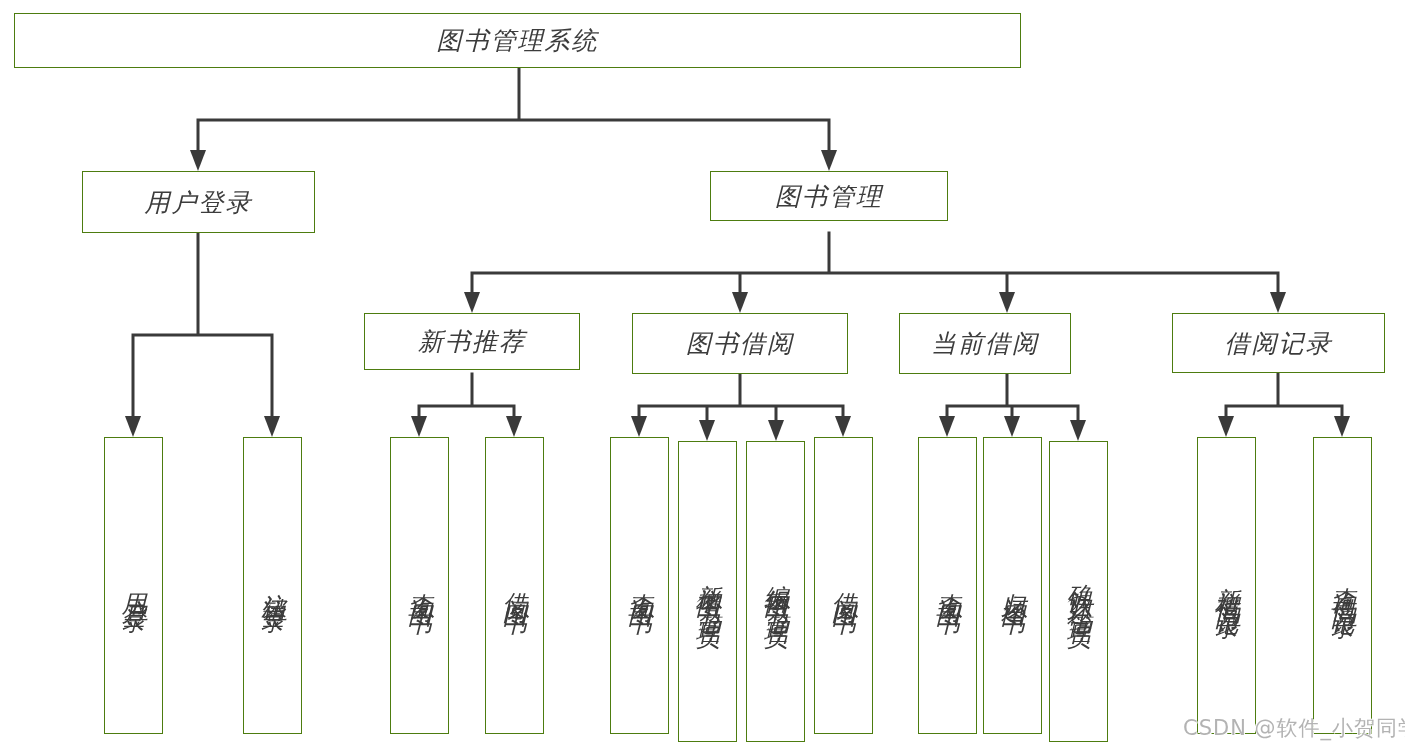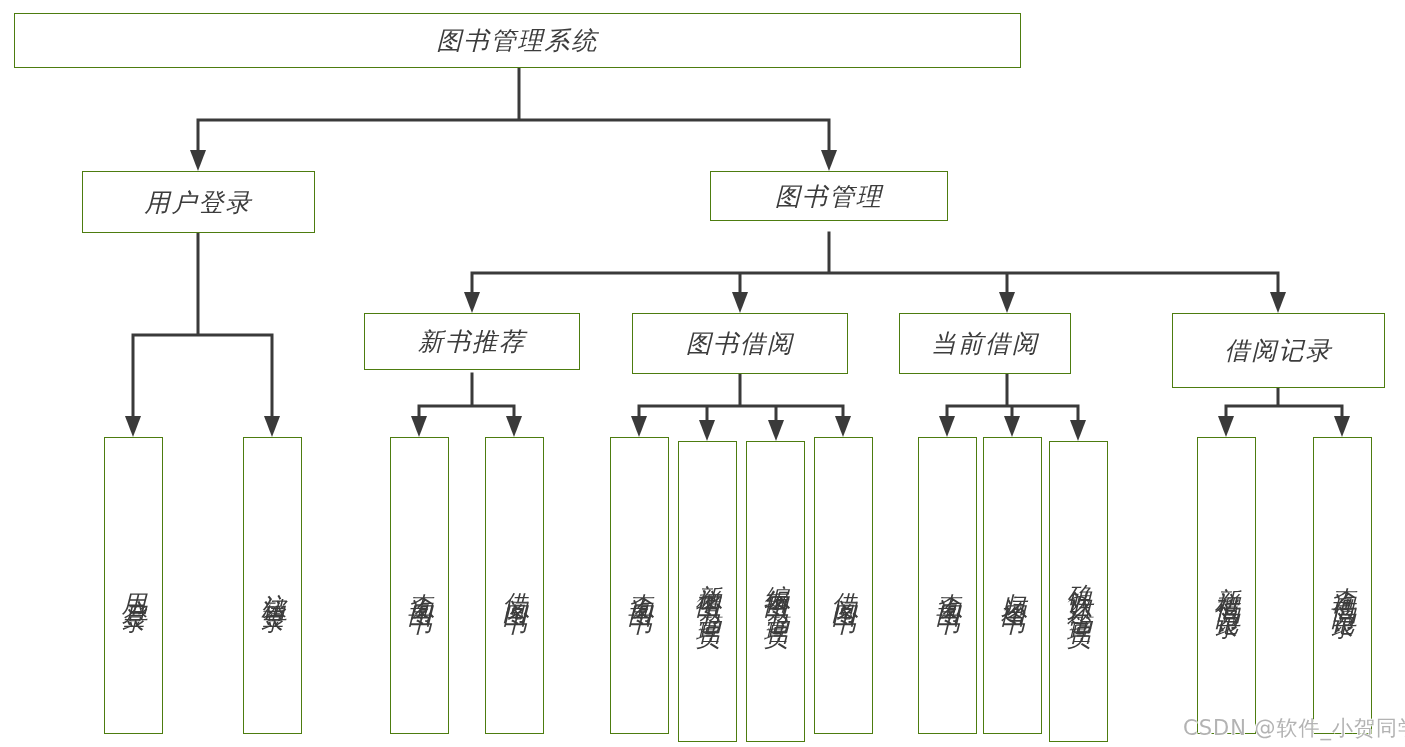--- a/index.html
+++ b/index.html
@@ -61,21 +61,21 @@
   </svg>
 
   <div class="node h" style="left:14px;top:13px;width:1007px;height:55px">图书管理系统</div>
 
   <div class="node h" style="left:82px;top:171px;width:233px;height:62px">用户登录</div>
   <div class="node h" style="left:710px;top:171px;width:238px;height:50px">图书管理</div>
 
   <div class="node h" style="left:364px;top:313px;width:216px;height:57px">新书推荐</div>
   <div class="node h" style="left:632px;top:313px;width:216px;height:61px">图书借阅</div>
   <div class="node h" style="left:899px;top:313px;width:172px;height:61px">当前借阅</div>
-  <div class="node h" style="left:1172px;top:313px;width:213px;height:75px">借阅记录</div>
+  <div class="node h" style="left:1172px;top:313px;width:213px;height:60px">借阅记录</div>
 
   <div class="node v" style="left:104px;top:437px;width:59px;height:297px">
     <span>用户登录</span>
   </div>
   <div class="node v" style="left:243px;top:437px;width:59px;height:297px">
     <span>注销登录</span>
   </div>
 
   <div class="node v" style="left:390px;top:437px;width:59px;height:297px">
     <span>查询图书</span>

